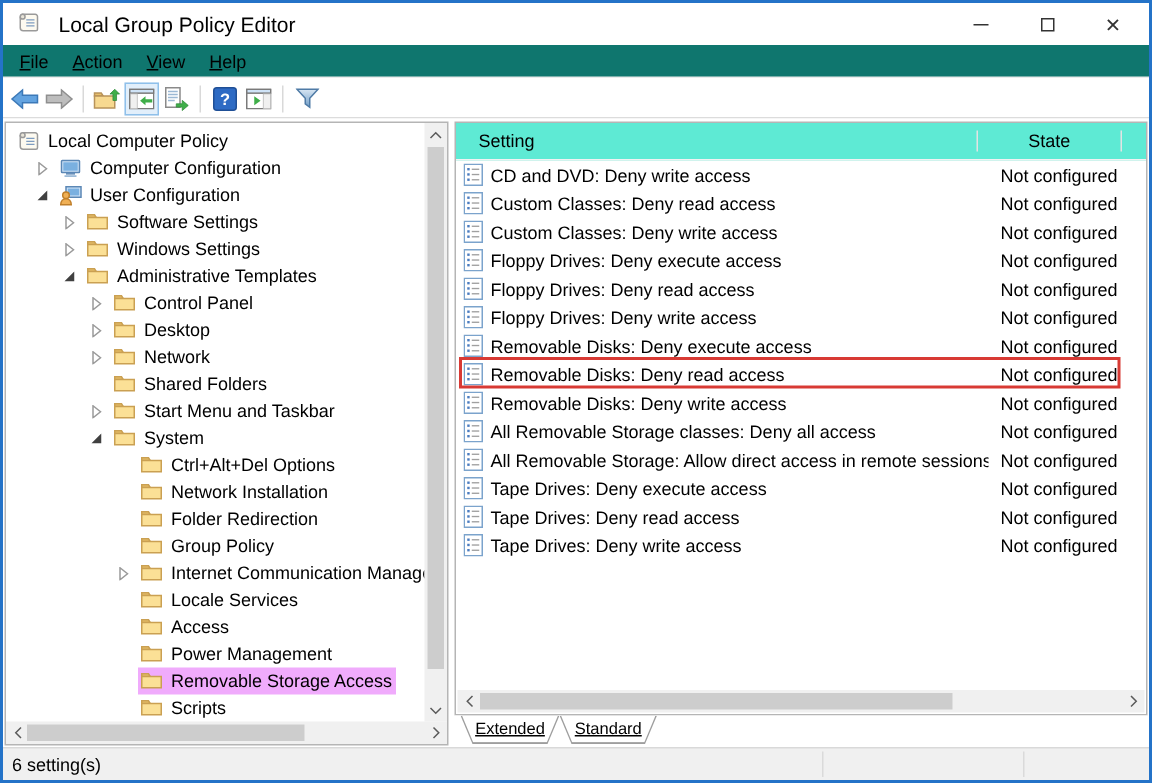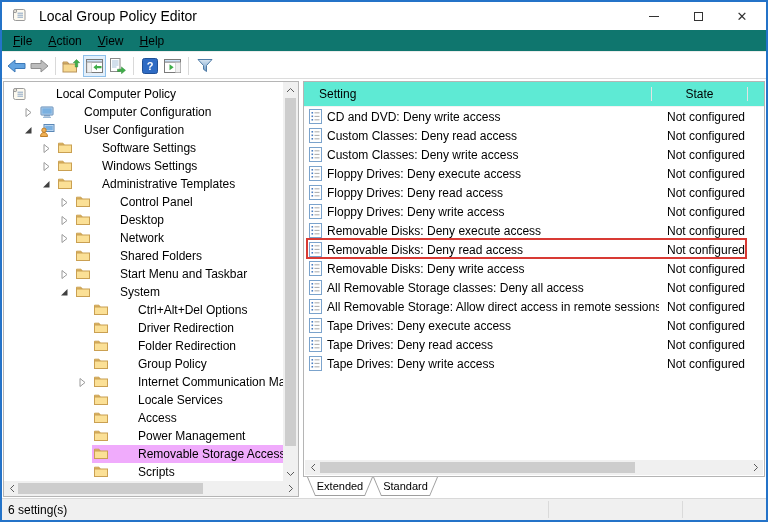--- a/index.html
+++ b/index.html
@@ -39,21 +39,21 @@
   .main { position:absolute; top:77px; left:0; right:0; bottom:22px; background:#fff; }
 
   
   .left-pane { position:absolute; left:1px; top:2px; width:296px; bottom:1px;
                border:1px solid #b5b5b5; background:#fff; overflow:hidden; }
   .tree { position:absolute; left:0; top:0; right:15px; bottom:15px; overflow:hidden; padding-top:3px; }
   .trow { height:18px; display:flex; align-items:center; white-space:nowrap; }
   .lvl0 { padding-left:6px; } .lvl1 { padding-left:20px; } .lvl2 { padding-left:38px; }
   .lvl3 { padding-left:56px; } .lvl4 { padding-left:74px; }
   .arrow { width:14px; height:18px; flex:none; display:flex; align-items:center; }
-  .hl { display:inline-flex; align-items:center; height:18px; padding:0 3px 0 1px;gap:24px; }
+  .hl { display:inline-flex; align-items:center; height:18px; padding:0 3px 0 1px; }
   .hl.selected { background:#f0abfc;justify-content:center; }
   .ticon { width:16px; height:16px; flex:none; margin-right:5px; display:flex; align-items:center; justify-content:center; }
   .tlabel { white-space:nowrap; }
 
   
   .sb { background:#f0f0f0; position:absolute; z-index:5; }
   .vscroll { right:0; top:0; bottom:15px; width:15px; }
   .hscroll { left:0; right:0; bottom:0; height:15px; display:flex; align-items:center; }
   .sb-btn { width:15px; height:15px; flex:none; display:flex; align-items:center; justify-content:center; }
   .vscroll .sb-btn { position:absolute; left:0; }
@@ -77,21 +77,21 @@
              border:2px solid #d83a34; pointer-events:none; z-index:4; }
   .list-hscroll { left:1px; right:1px; bottom:1px; }
 
   
   .tab-row { position:absolute; left:0; right:0; bottom:0; height:20px; display:flex; padding-left:4px; background:#fff; }
   .tab { position:relative; height:19px; background:#9e9e9e;
          clip-path: polygon(0 0, 100% 0, calc(100% - 8px) 100%, 8px 100%); }
   .tab-ext { width:66px; } .tab-std { width:65px; }
   .tab-inner { position:absolute; left:1px; right:1px; top:0; bottom:1px; background:#fff;
                clip-path: polygon(0 0, 100% 0, calc(100% - 7.5px) 100%, 7.5px 100%);
-               display:flex; align-items:center; justify-content:center; font-size:11px; }
+               display:flex; align-items:center; justify-content:center; font-size:11px;text-decoration:underline; }
 
   
   .statusbar { position:absolute; left:0; right:0; bottom:0; height:22px; background:#f0f0f0;
                border-top:1px solid #d9d9d9; display:flex; align-items:center; padding-left:6px; }
   .status-sep { position:absolute; top:2px; bottom:2px; width:1px; background:#dadada; }
 </style>
 </head>
 <body>
 
 <div class="window">
@@ -408,21 +408,21 @@
 
         <div class="trow lvl4">
             <span class="arrow"></span>
             <span class="hl">
               <span class="ticon">
                 <svg width="16" height="16" viewBox="0 0 16 16">
                   <path d="M1.5 5v-1.8h4.5l1.2 1.8z" fill="#e9c06a" stroke="#caa052"></path>
                   <rect x="1.5" y="5" width="13" height="7.5" fill="#fbe096" stroke="#caa052"></rect>
                 </svg>
               </span>
-              <span class="tlabel">Driver Redirection</span>
+              <span class="tlabel">Network Installation</span>
             </span>
           </div>
 
         <div class="trow lvl4">
             <span class="arrow"></span>
             <span class="hl">
               <span class="ticon">
                 <svg width="16" height="16" viewBox="0 0 16 16">
                   <path d="M1.5 5v-1.8h4.5l1.2 1.8z" fill="#e9c06a" stroke="#caa052"></path>
                   <rect x="1.5" y="5" width="13" height="7.5" fill="#fbe096" stroke="#caa052"></rect>

